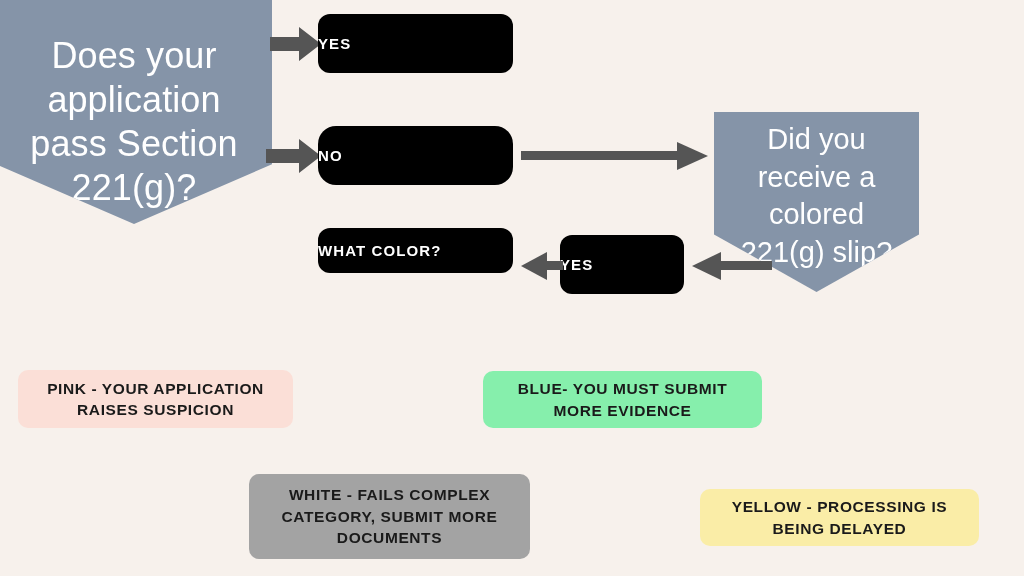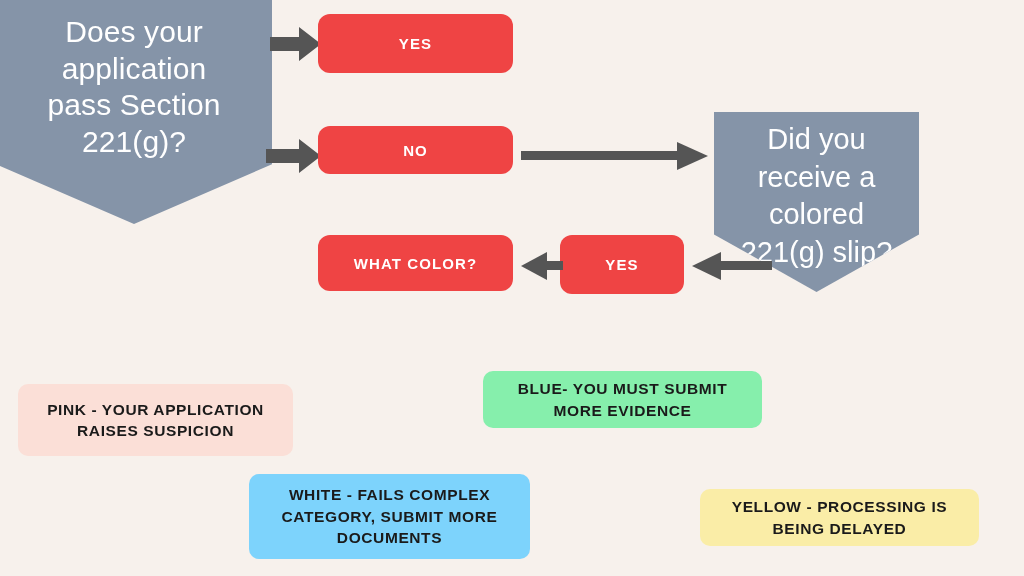--- a/index.html
+++ b/index.html
@@ -41,58 +41,59 @@
 
   #pentagon-start {
     left: -4px;
     top: -6px;
     width: 276px;
     height: 230px;
     clip-path: polygon(0 0, 100% 0, 100% 74%, 50% 100%, 0 74%);
     padding-top: 20px;
   }
   #pentagon-start .pentagon-text {
-    font-size: 30px;
+    font-size: 36px;
     letter-spacing: 0.1px;
     width: 244px;
+    margin-top: 20px;
   }
 
   #pentagon-slip {
     left: 714px;
     top: 112px;
     width: 205px;
     height: 180px;
     clip-path: polygon(0 0, 100% 0, 100% 68%, 50% 100%, 0 68%);
     padding-top: 9px;
   }
   #pentagon-slip .pentagon-text {
     font-size: 29px;
     width: 180px;
     line-height: 1.3;
   }
 
   
   .node-box {
     position: absolute;
-    background: #ef4444;
+    background: #000000;
     border-radius: 12px;
     display: flex;
     align-items: center;
-    justify-content: center;
+    justify-content: flex-start;
     box-sizing: border-box;
   }
   .node-box span {
     color: #ffffff;
     font-weight: bold;
     font-size: 15px;
     letter-spacing: 1.1px;
   }
   #box-yes-top   { left: 318px; top: 14px;  width: 195px; height: 59px; }
-  #box-no        { left: 318px; top: 126px; width: 195px; height: 48px; }
-  #box-what-color{ left: 318px; top: 235px; width: 195px; height: 56px; }
+  #box-no        { left: 318px; top: 126px; width: 195px; height: 59px; border-radius: 18px; }
+  #box-what-color{ left: 318px; top: 228px; width: 195px; height: 45px; }
   #box-yes-2     { left: 560px; top: 235px; width: 124px; height: 59px; }
 
   
   .arrow {
     position: absolute;
   }
   .arrow svg { display: block; }
 
   
   .legend-pill {
@@ -106,23 +107,23 @@
   }
   .legend-pill span {
     color: #1a1a1a;
     font-weight: bold;
     font-size: 15.5px;
     letter-spacing: 0.6px;
     line-height: 1.38;
     text-align: center;
     white-space: pre-line;
   }
-  #legend-pink   { left: 18px;  top: 370px; width: 275px; height: 72px;  background: #fbdfd7; margin-top: 14px; }
+  #legend-pink   { left: 18px;  top: 370px; width: 275px; height: 58px;  background: #fbdfd7; }
   #legend-blue   { left: 483px; top: 371px; width: 279px; height: 57px;  background: #86efac; }
-  #legend-white  { left: 249px; top: 474px; width: 281px; height: 85px;  background: #7dd3fc; }
+  #legend-white  { left: 249px; top: 474px; width: 281px; height: 85px;  background: #a3a3a3; }
   #legend-yellow { left: 700px; top: 489px; width: 279px; height: 57px;  background: #faeda7; }
 
   
   #brand {
     position: absolute;
     left: 657px;
     top: 14px;
     display: flex;
     align-items: center;
     gap: 12px;

